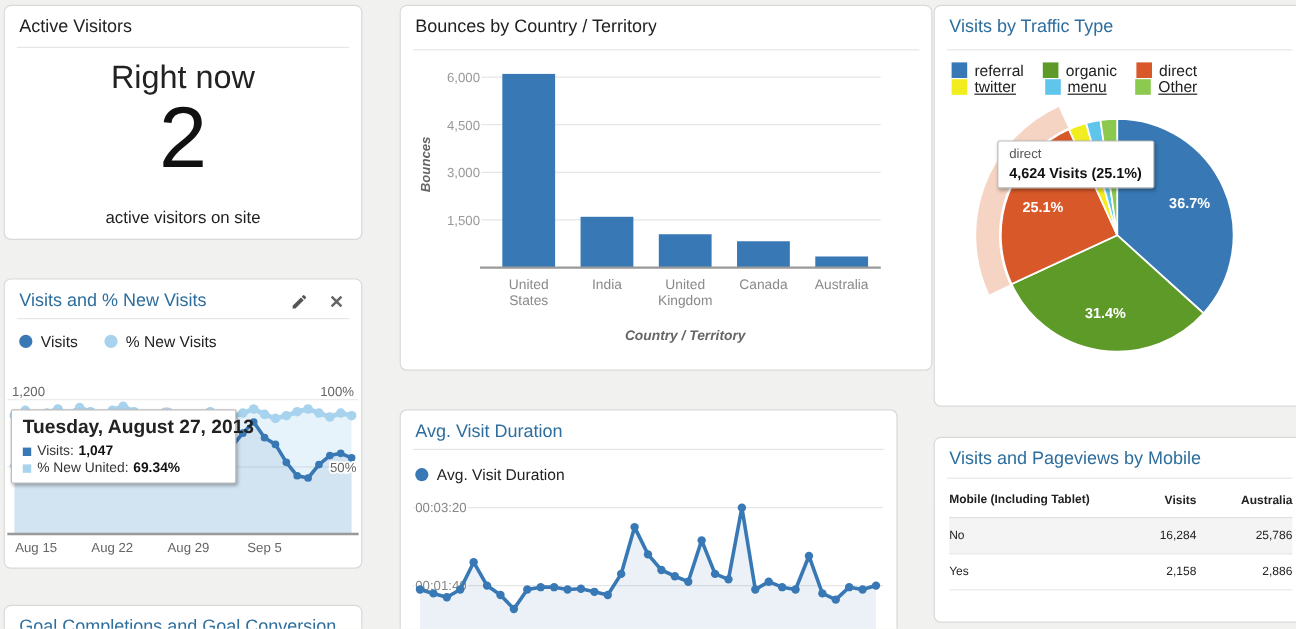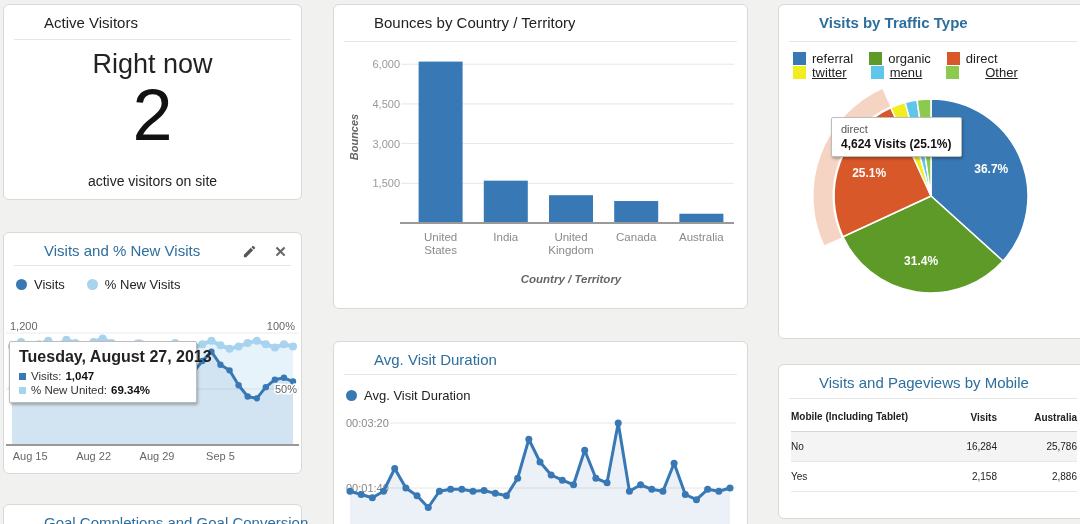--- a/index.html
+++ b/index.html
@@ -3,21 +3,21 @@
 <meta charset="utf-8">
 <style>
   html,body{margin:0;padding:0;}
   body{
     width:1080px;height:524px;position:relative;overflow:hidden;
     background:#f1f1f0;
     font-family:"Liberation Sans", sans-serif;
     -webkit-font-smoothing:antialiased;
   }
   .card{position:absolute;background:#fff;border:1px solid #d9d9d9;border-radius:6px;}
-  .card-title{position:absolute;left:12px;top:9px;font-size:15px;white-space:nowrap;overflow:hidden;max-width:92%;margin-left:28px;}
+  .card-title{position:absolute;left:12px;top:9px;font-size:15px;white-space:nowrap;overflow:hidden;max-width:92%;}
   .blue{color:#2d6e9e}
   .dark{color:#222}
   .divider{position:absolute;left:10px;right:10px;height:1px;background:#e6e6e6}
   .legend-row{position:absolute;display:flex;align-items:center;font-size:13px;color:#222;}
   .legend-item{display:inline-flex;align-items:center;margin-right:22px;white-space:nowrap;}
   .dot{width:11px;height:11px;border-radius:50%;margin-right:7px;flex:0 0 auto;}
   .sq{width:13px;height:13px;margin-right:6px;flex:0 0 auto;}
   .tooltip{position:absolute;background:#fff;border:1px solid #bdbdbd;border-radius:2px;
     box-shadow:1px 2px 3px rgba(0,0,0,.28);z-index:5;padding:6px 9px;}
   .tt-date{font-size:16px;font-weight:bold;color:#222;margin-bottom:4px;white-space:nowrap;}
@@ -169,21 +169,21 @@
       <span>% New United:</span>
       <b>69.34%</b>
     </div>
   </div>
 </div>
 
 <div class="card" style="left:3px;top:504px;width:297px;height:60px;">
   <div class="card-title blue">Goal Completions and Goal Conversion</div>
 </div>
 
-<div class="card" style="left:333px;top:4px;width:413px;height:303px;">
+<div class="card" style="left:333px;top:4px;width:413px;height:303px;padding-left:29px;">
   <div class="card-title dark">Bounces by Country / Territory</div>
   <div class="divider" style="top:36px;"></div>
   <svg width="394" height="250" style="position:absolute;left:10px;top:38px;">
       <line x1="56" y1="140.30769230769232" x2="390" y2="140.30769230769232" stroke="#e6e6e6"></line>
       <text x="56" y="144.30769230769232" text-anchor="end" font-size="11" fill="#999" style="paint-order:stroke;stroke:#ffffff;stroke-width:3px;">1,500</text>
       <line x1="56" y1="100.61538461538461" x2="390" y2="100.61538461538461" stroke="#e6e6e6"></line>
       <text x="56" y="104.61538461538461" text-anchor="end" font-size="11" fill="#999" style="paint-order:stroke;stroke:#ffffff;stroke-width:3px;">3,000</text>
       <line x1="56" y1="60.92307692307692" x2="390" y2="60.92307692307692" stroke="#e6e6e6"></line>
       <text x="56" y="64.92307692307692" text-anchor="end" font-size="11" fill="#999" style="paint-order:stroke;stroke:#ffffff;stroke-width:3px;">4,500</text>
       <line x1="56" y1="21.230769230769226" x2="390" y2="21.230769230769226" stroke="#e6e6e6"></line>
@@ -264,21 +264,21 @@
       <path d="M152,191 L152,94 A97,97 0 0 1 223.94895195565766,256.0565009240619 Z" fill="#3879b5" stroke="#fff" stroke-width="1.5"></path>
       <path d="M152,191 L223.94895195565766,256.0565009240619 A97,97 0 0 1 63.97401081951162,231.7483156559451 Z" fill="#5d9a28" stroke="#fff" stroke-width="1.5"></path>
       <path d="M152,191 L63.97401081951162,231.7483156559451 A97,97 0 0 1 111.8055686436515,102.7197208435554 Z" fill="#d8582a" stroke="#fff" stroke-width="1.5"></path>
       <path d="M152,191 L111.8055686436515,102.7197208435554 A97,97 0 0 1 126.11050703592363,97.51880320586905 Z" fill="#f2ed1e" stroke="#fff" stroke-width="1.5"></path>
       <path d="M152,191 L126.11050703592363,97.51880320586905 A97,97 0 0 1 138.0309540924316,95.01111649554285 Z" fill="#60c5ea" stroke="#fff" stroke-width="1.5"></path>
       <path d="M152,191 L138.0309540924316,95.01111649554285 A97,97 0 0 1 152.00000000000014,94 Z" fill="#8bc94f" stroke="#fff" stroke-width="1.5"></path>
       <text x="212.28551992247708" y="168.23476718433747" text-anchor="middle" fill="#fff" font-size="12" font-weight="bold">36.7%</text>
       <text x="142.0911201415948" y="260.2114690829128" text-anchor="middle" fill="#fff" font-size="12" font-weight="bold">31.4%</text>
       <text x="90.15283690635435" y="172.07294137339034" text-anchor="middle" fill="#fff" font-size="12" font-weight="bold">25.1%</text>
     </svg>
-  <div class="card-title blue" style="z-index:2;font-weight:bold;">Visits by Traffic Type</div>
+  <div class="card-title blue" style="z-index:2;">Visits by Traffic Type</div>
   <div class="divider" style="top:36px;"></div>
   <div class="legend-row" style="left:14px;top:46px;z-index:2;">
     <span class="legend-item" style="margin-right:16px;">
       <span class="sq" style="background: rgb(56, 121, 181);"></span>
       <span>referral</span>
     </span>
     <span class="legend-item" style="margin-right:16px;">
       <span class="sq" style="background: rgb(93, 154, 40);"></span>
       <span>organic</span>
     </span>
@@ -289,21 +289,21 @@
   </div>
   <div class="legend-row" style="left:14px;top:60px;z-index:2;text-decoration:underline;">
     <span class="legend-item" style="margin-right:24px;">
       <span class="sq" style="background: rgb(242, 237, 30);"></span>
       <span>twitter</span>
     </span>
     <span class="legend-item" style="margin-right:24px;">
       <span class="sq" style="background: rgb(96, 197, 234);"></span>
       <span>menu</span>
     </span>
-    <span class="legend-item" style="margin-right:0;gap:20px;">
+    <span class="legend-item" style="margin-right:0;">
       <span class="sq" style="background: rgb(139, 201, 79);"></span>
       <span>Other</span>
     </span>
   </div>
   <div class="tooltip pie-tip">
     <div class="l1">direct</div>
     <div class="l2">4,624 Visits (25.1%)</div>
   </div>
 </div>
 

